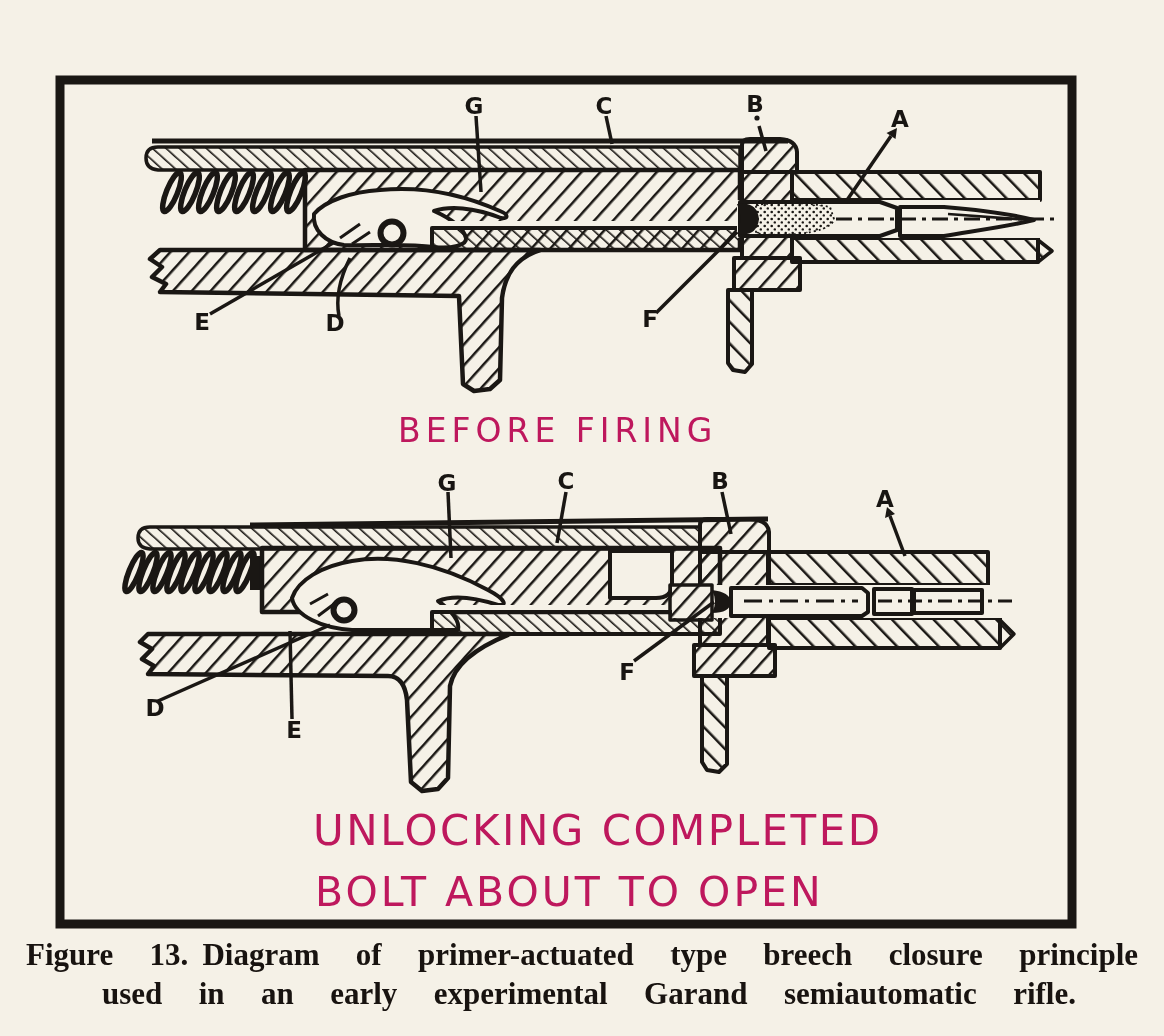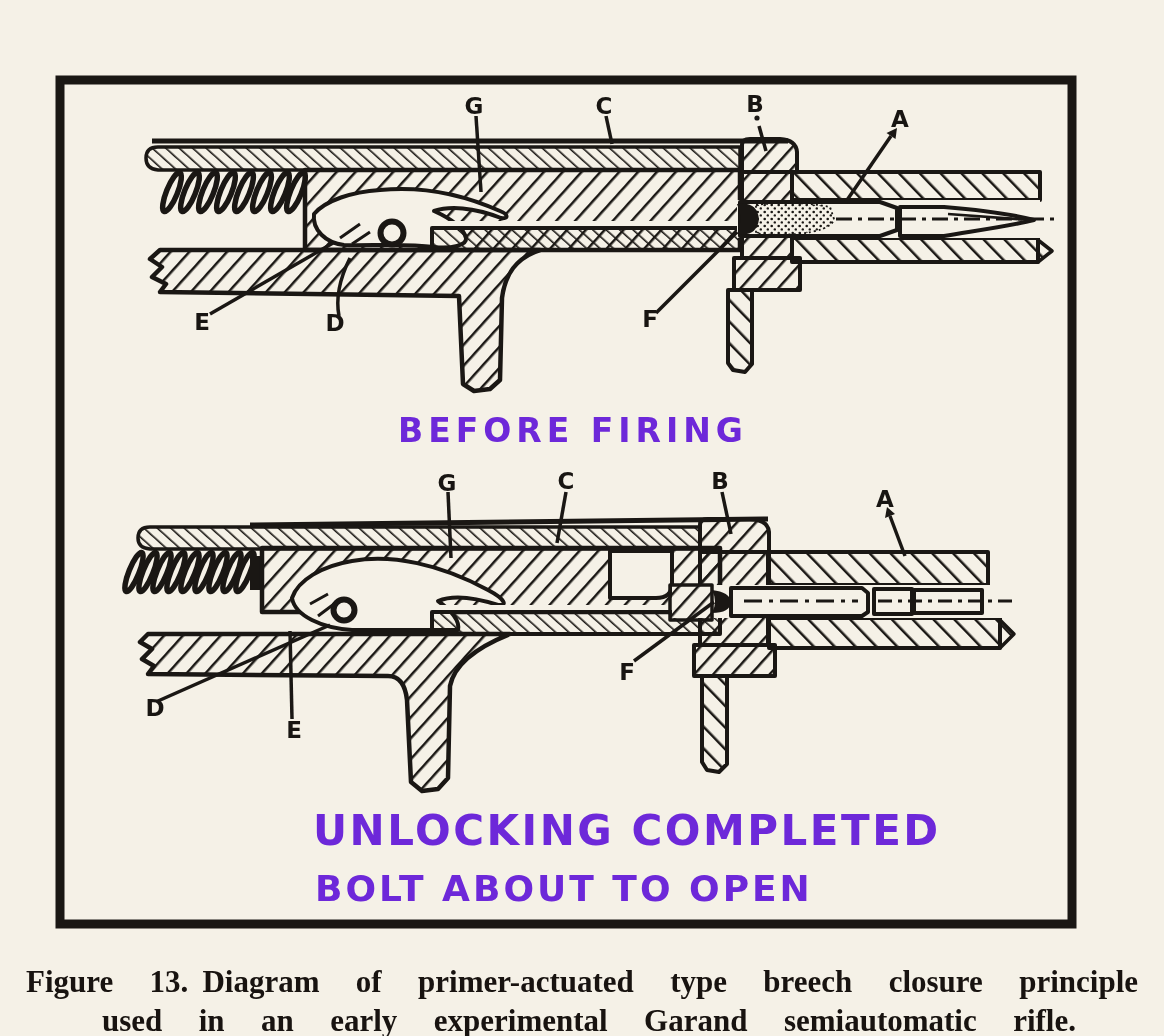--- a/index.html
+++ b/index.html
@@ -3,32 +3,32 @@
 <meta charset="utf-8">
 <style>
   html,body{margin:0;padding:0;}
   body{
     width:1164px;height:1036px;position:relative;overflow:hidden;
     background:#f5f1e7;
     font-family:"DejaVu Sans", sans-serif;
   }
   #plate-svg{position:absolute;left:0;top:0;}
   .hand-title{
-    position:absolute;color:#6d28d9;font-family:"DejaVu Sans",sans-serif;
-    font-weight:700;white-space:nowrap;
+    position:absolute;color:#be185d;font-family:"DejaVu Sans",sans-serif;
+    font-weight:400;white-space:nowrap;
   }
   #title-before{left:398px;top:411px;font-size:33px;letter-spacing:5px;}
   #title-unlock1{left:313px;top:806px;font-size:42px;letter-spacing:2.5px;}
-  #title-unlock2{left:315px;top:868px;font-size:36px;letter-spacing:3px;}
+  #title-unlock2{left:315px;top:868px;font-size:41px;letter-spacing:3px;}
   #caption{
     position:absolute;left:26px;top:936px;width:1112px;
     color:#181310;font-family:"Liberation Serif", serif;font-weight:700;
     font-size:31px;line-height:37px;
   }
-  #caption-line1{text-align:justify;text-align-last:justify;margin-top:27px;}
+  #caption-line1{text-align:justify;text-align-last:justify;}
   #caption-line1 .fig-label{padding-right:14px;}
   #caption-line2{text-align:justify;text-align-last:justify;padding:2px 62px 0 76px;}
   svg text.lbl{
     font-family:"DejaVu Sans",sans-serif;font-weight:700;font-size:23px;fill:#181512;
     text-anchor:middle;
   }
 </style>
 </head>
 <body>
 

